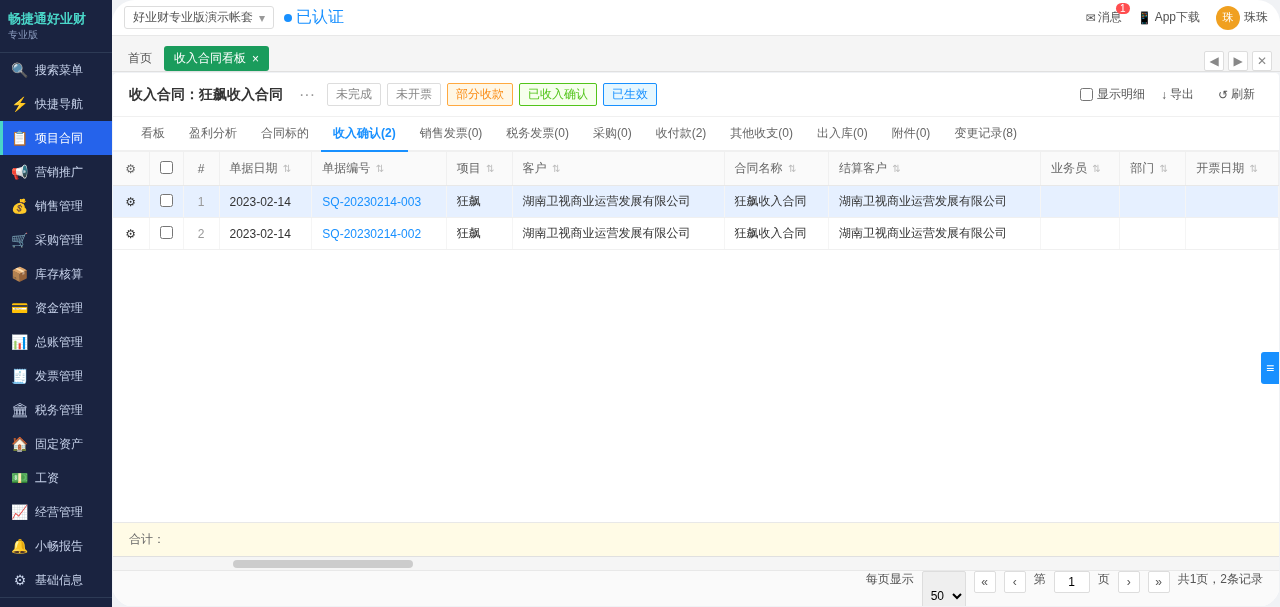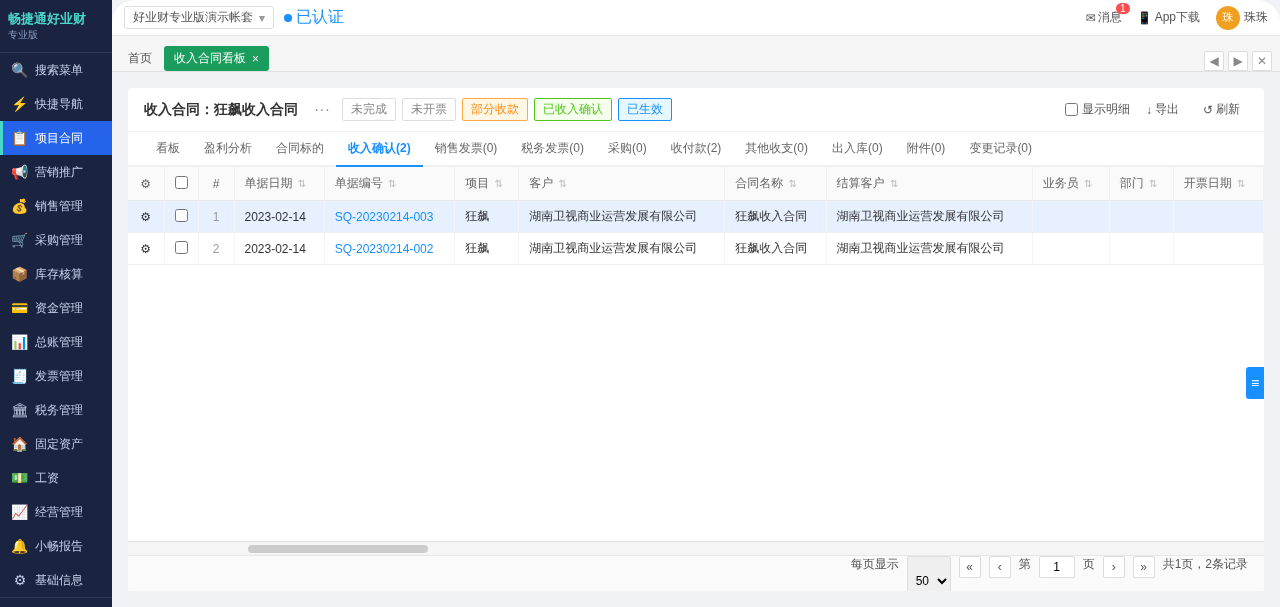--- a/index.html
+++ b/index.html
@@ -31,21 +31,21 @@
 
     
     .tabbar { background: #f5f5f5; height: 36px; display: flex; align-items: flex-end; padding: 0 8px; border-bottom: 1px solid #e0e0e0; flex-shrink: 0; }
     .tabbar-home { color: #555; font-size: 12px; padding: 4px 8px; cursor: pointer; }
     .tabbar-tab { display: flex; align-items: center; background: #1a9c5c; color: #fff; border-radius: 3px; padding: 4px 10px; font-size: 12px; cursor: pointer; margin-left: 4px; }
     .tabbar-tab .close-btn { margin-left: 6px; cursor: pointer; font-size: 12px; }
     .tab-controls { margin-left: auto; display: flex; align-items: center; gap: 4px; color: #888; }
     .tab-ctrl-btn { width: 20px; height: 20px; display: flex; align-items: center; justify-content: center; cursor: pointer; border: 1px solid #ddd; border-radius: 2px; background: #fff; font-size: 12px; }
 
     
-    .content { flex: 1; background: #fff; margin: 16px; border-radius: 4px; display: flex; flex-direction: column; overflow: hidden; }
+    .content { flex: 1; background: #fff; margin: 1px; border-radius: 4px; display: flex; flex-direction: column; overflow: hidden; }
 
     
     .contract-header { padding: 10px 16px; display: flex; align-items: center; border-bottom: 1px solid #f0f0f0; flex-shrink: 0; }
     .contract-title { font-size: 14px; color: #333; font-weight: bold; margin-right: 16px; }
     .contract-more { color: #999; cursor: pointer; margin-right: 12px; font-size: 16px; }
     .status-badges { display: flex; gap: 6px; }
     .status-badge { padding: 2px 8px; border-radius: 2px; font-size: 12px; border: 1px solid #ddd; color: #888; cursor: pointer; }
     .status-badge.partial { background: #fff7e6; border-color: #ffa940; color: #fa8c16; }
     .status-badge.confirmed { background: #f6ffed; border-color: #52c41a; color: #52c41a; }
     .status-badge.active { background: #e6f7ff; border-color: #1890ff; color: #1890ff; }
@@ -248,21 +248,21 @@
         <div class="sub-tab">盈利分析</div>
         <div class="sub-tab">合同标的</div>
         <div class="sub-tab active">收入确认(2)</div>
         <div class="sub-tab">销售发票(0)</div>
         <div class="sub-tab">税务发票(0)</div>
         <div class="sub-tab">采购(0)</div>
         <div class="sub-tab">收付款(2)</div>
         <div class="sub-tab">其他收支(0)</div>
         <div class="sub-tab">出入库(0)</div>
         <div class="sub-tab">附件(0)</div>
-        <div class="sub-tab">变更记录(0)</div>
+        <div class="sub-tab">变更记录(8)</div>
       </div>
 
     <div class="table-wrapper">
       <div class="table-container">
         <table>
           <thead>
             <tr>
               <th style="width:36px; text-align:center;">⚙</th>
               <th style="width:32px; text-align:center;"><input type="checkbox" style=""></th>
               <th style="width:36px; text-align:center;">#</th>
@@ -303,20 +303,23 @@
     <td>狂飙收入合同</td>
     <td>湖南卫视商业运营发展有限公司</td>
     <td></td>
     <td></td>
     <td></td>
   </tr>
             </tbody>
         </table>
       </div>
 
+      <div class="sum-row">
+        <span>合计：</span>
+      </div>
 
       <div class="scrollbar-row">
         <div class="scrollbar-thumb"></div>
       </div>
 
       <div class="pagination">
         <span class="page-label">每页显示</span>
         <select class="page-size-select">
           <option>50</option>
         </select>

